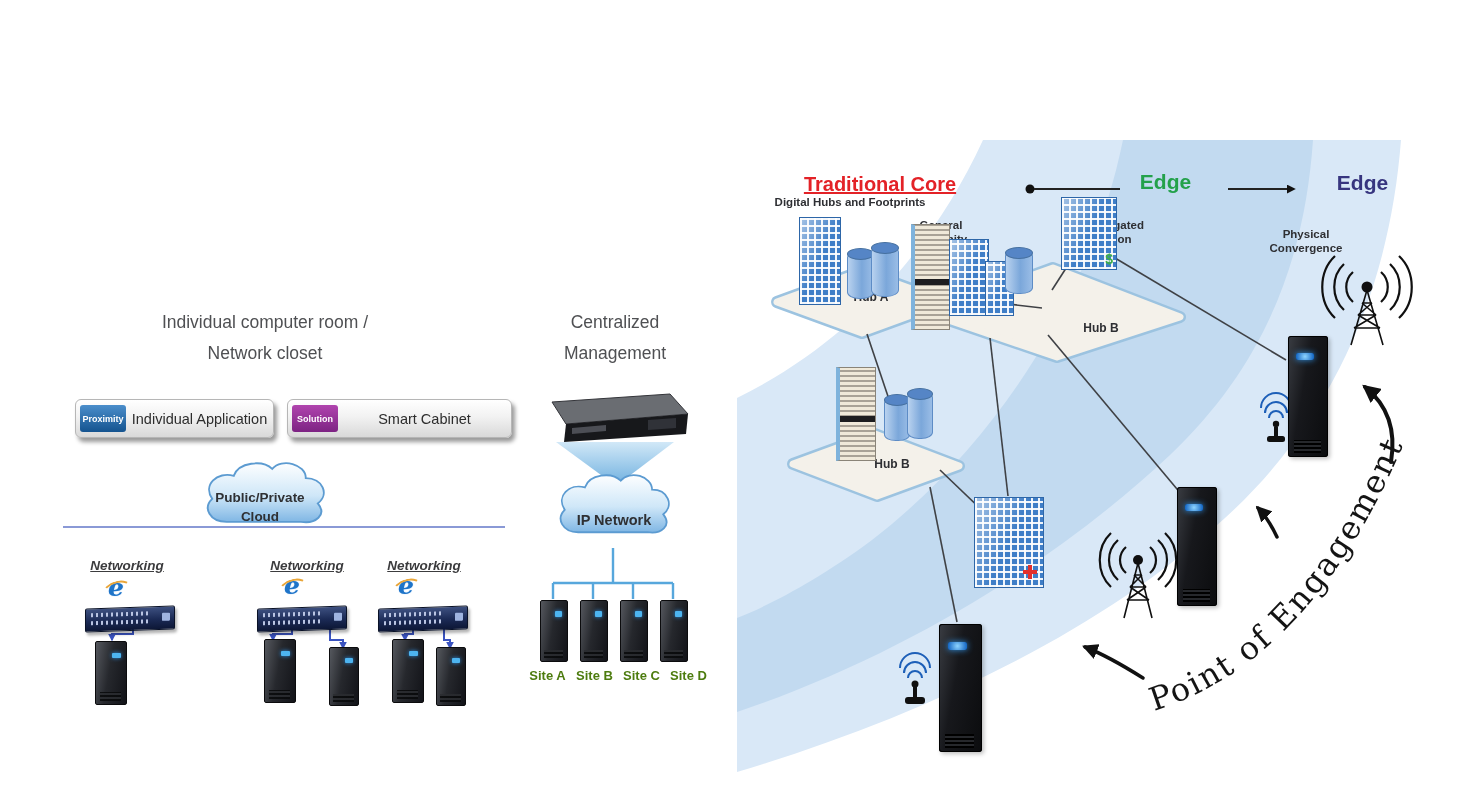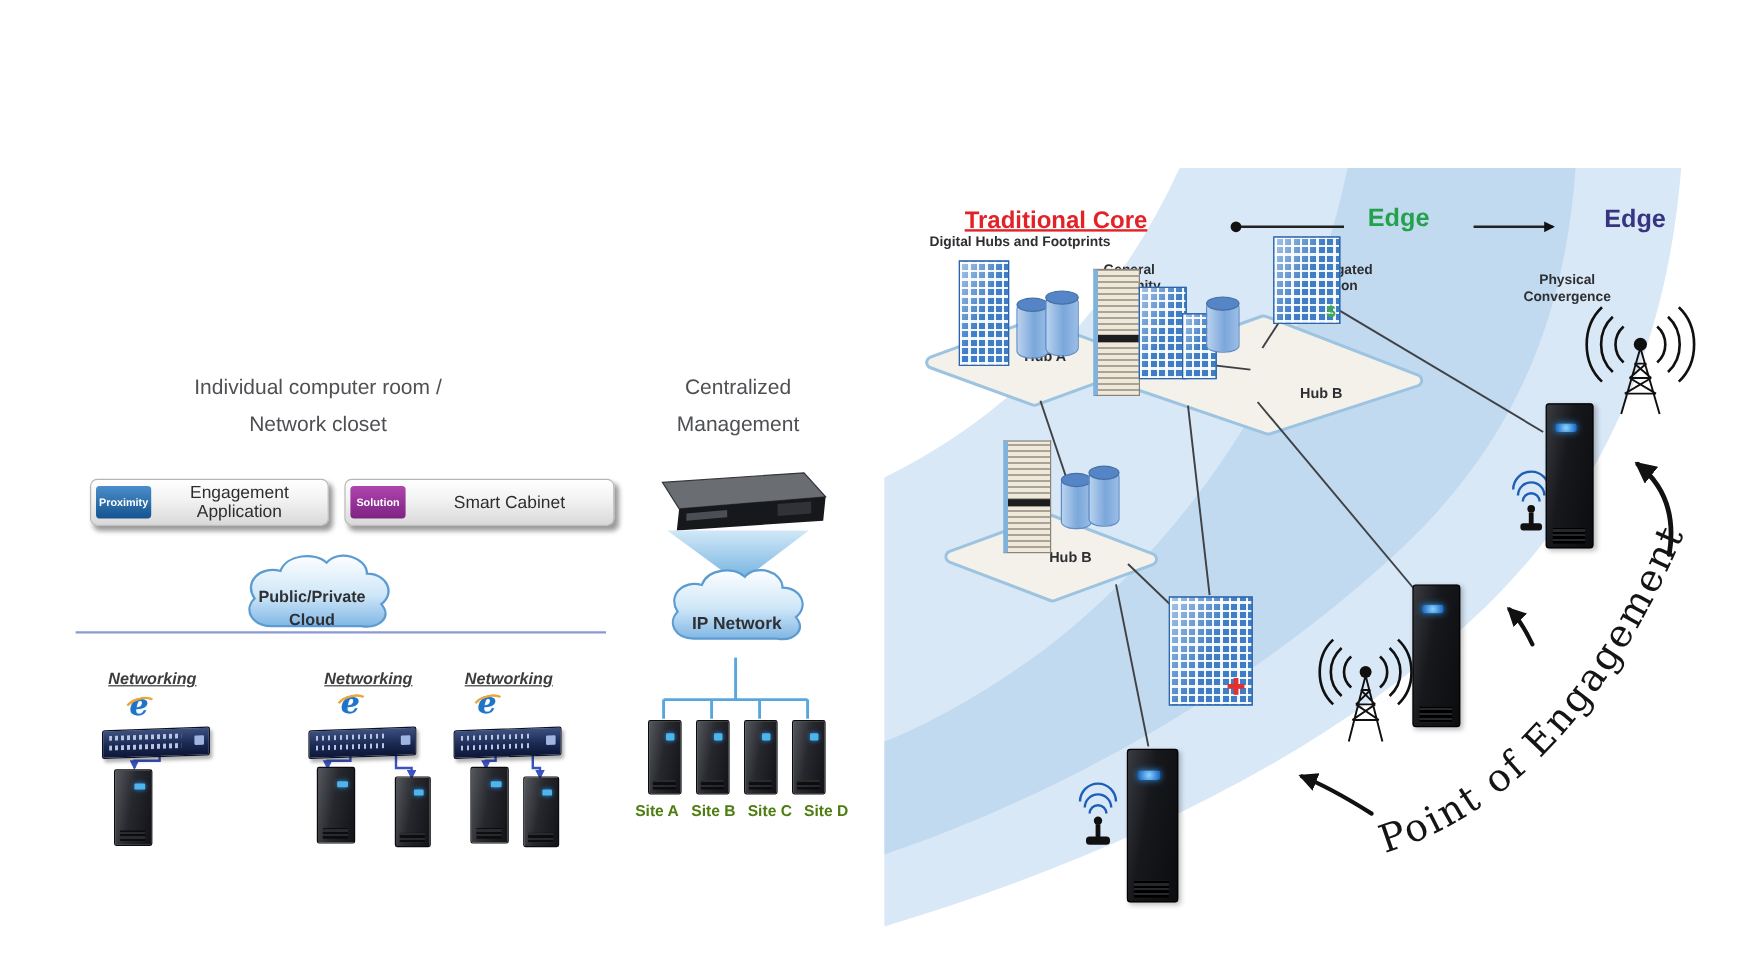--- a/index.html
+++ b/index.html
@@ -217,21 +217,21 @@
     <div>Individual computer room /</div>
     <div>Network closet</div>
   </div>
   <div class="colhead" style="left:535px;top:307px;width:160px;">
     <div>Centralized</div>
     <div>Management</div>
   </div>
 
   <div class="pillbtn" style="left:75px;top:399px;width:197px;">
     <span class="badge blue">Proximity</span>
-    <span class="blabel">Engagement Application</span>
+    <span class="blabel">Individual Application</span>
   </div>
   <div class="pillbtn" style="left:287px;top:399px;width:223px;">
     <span class="badge purple">Solution</span>
     <span class="blabel">Smart Cabinet</span>
   </div>
 
   <div class="cloudlbl" style="left:199px;top:488px;width:122px;font-size:13.5px;line-height:19px;">
     <div>Public/Private</div>
     <div>Cloud</div>
   </div>

